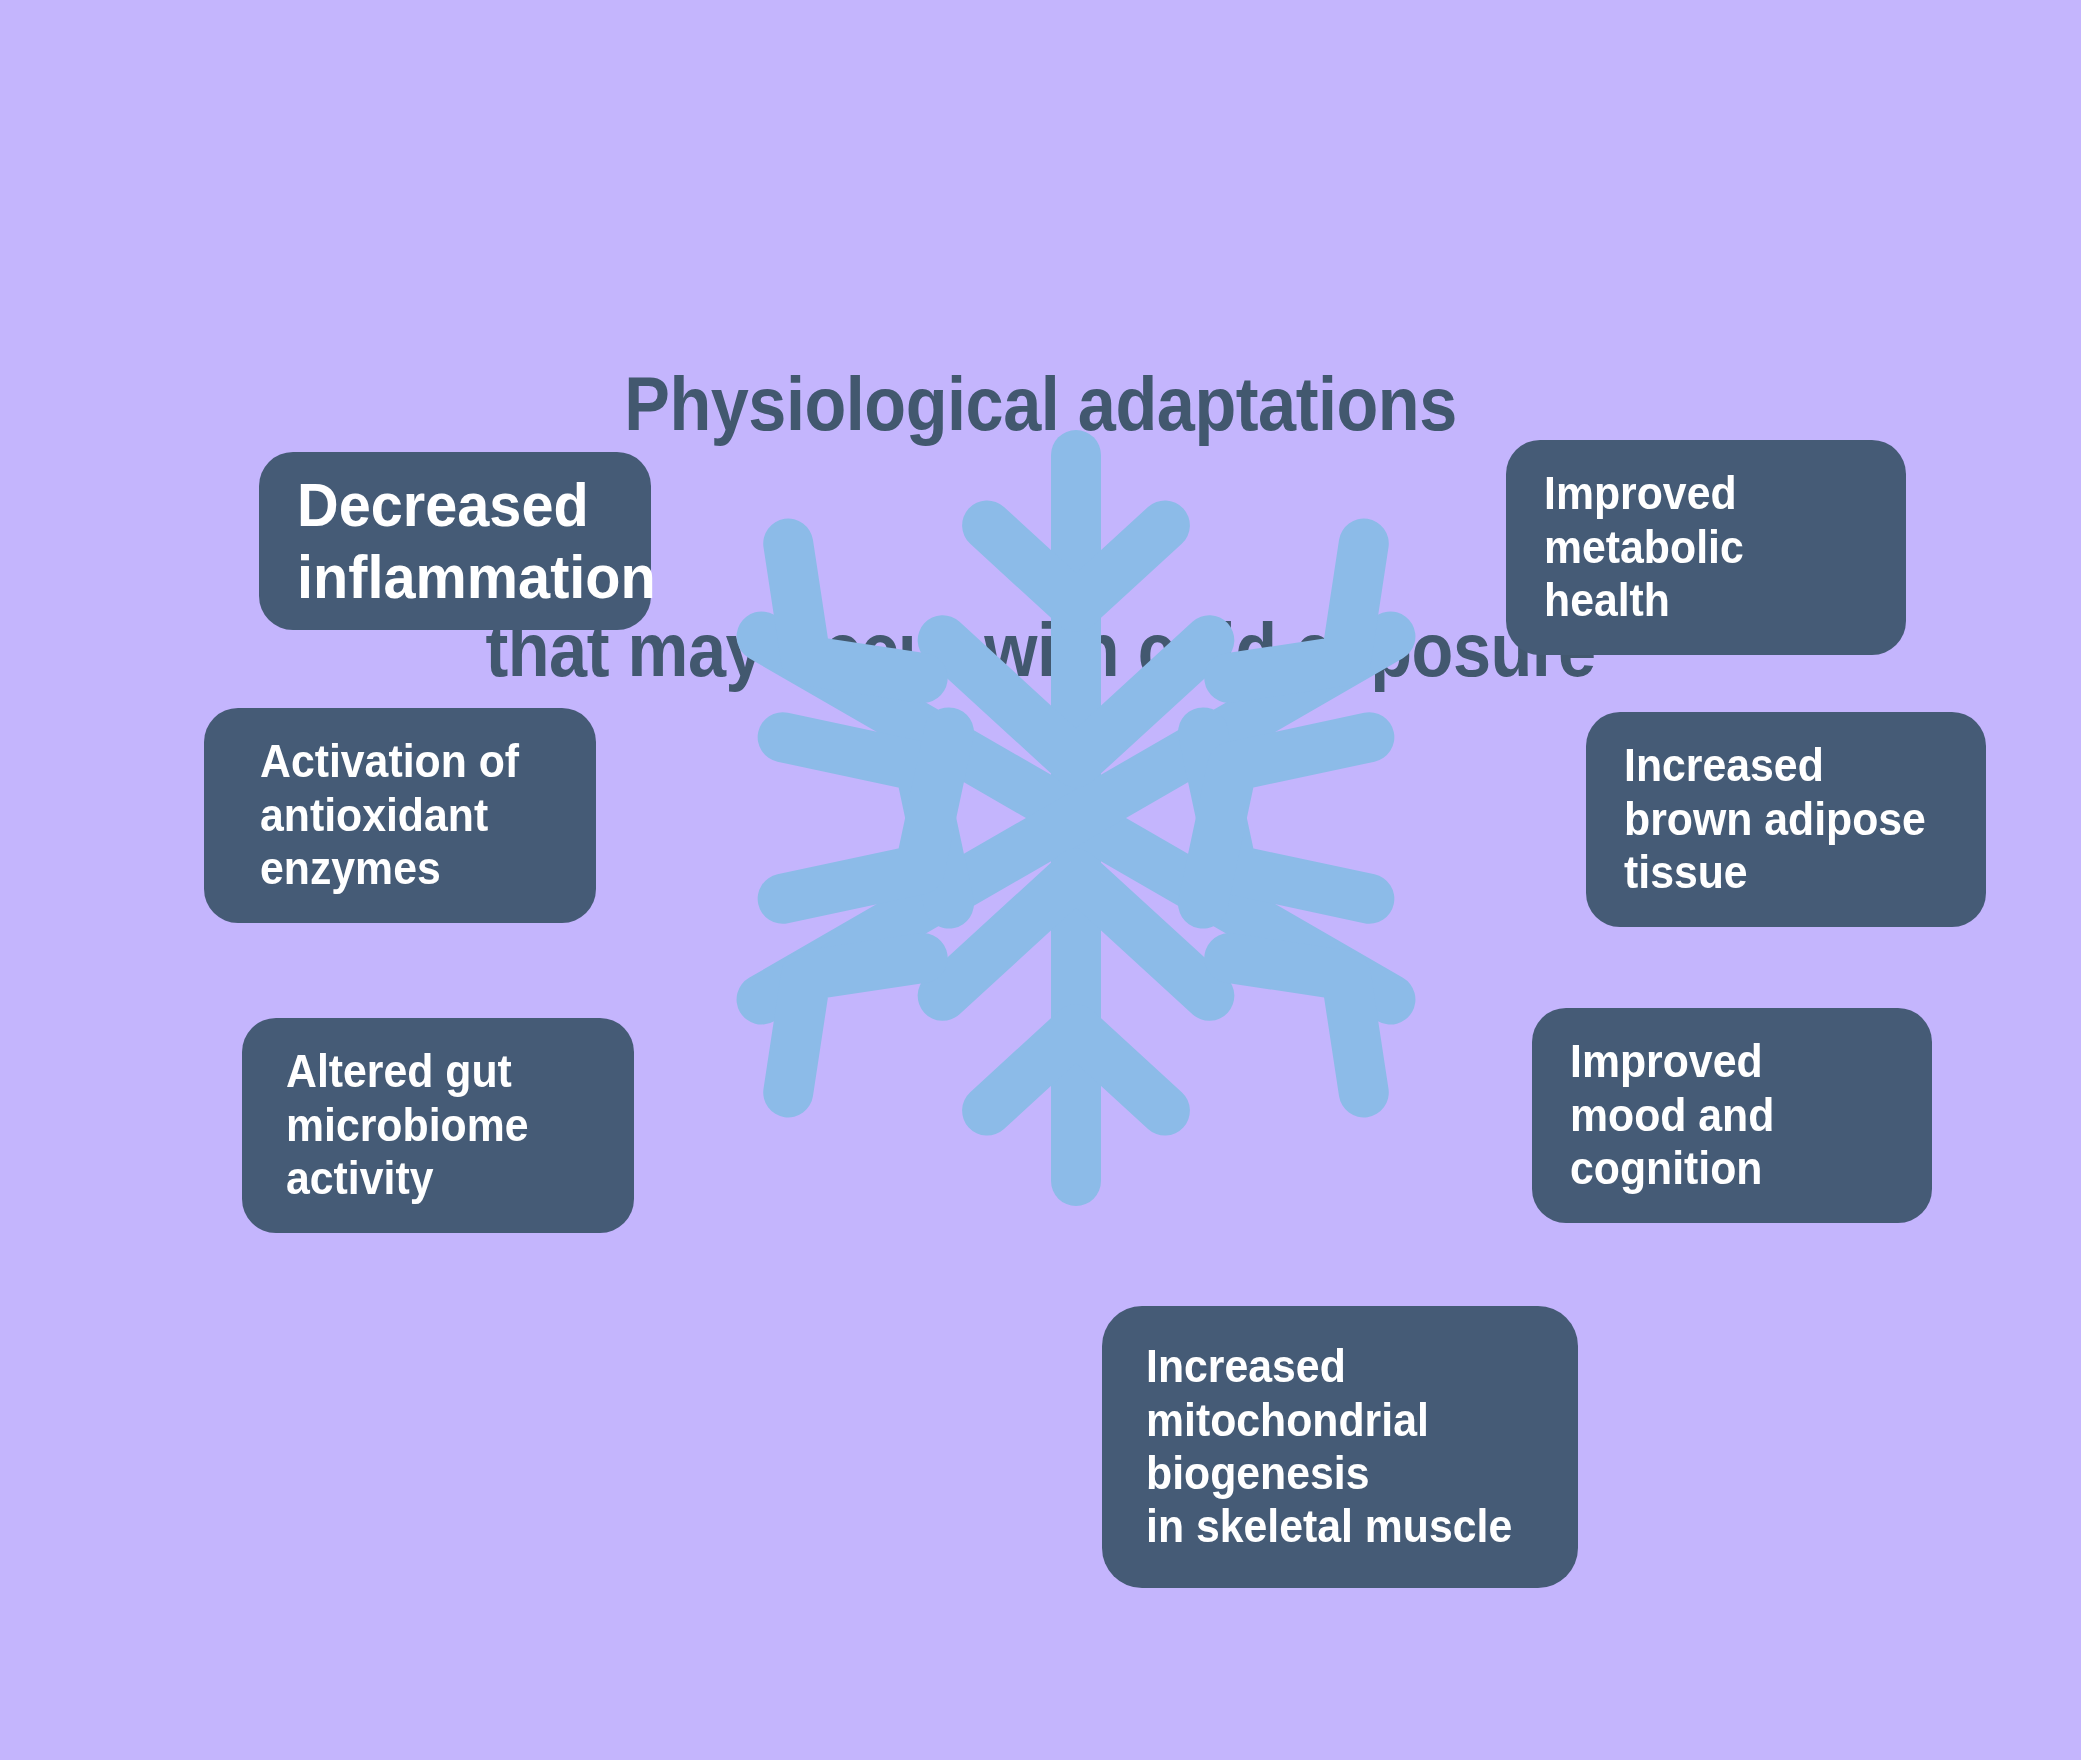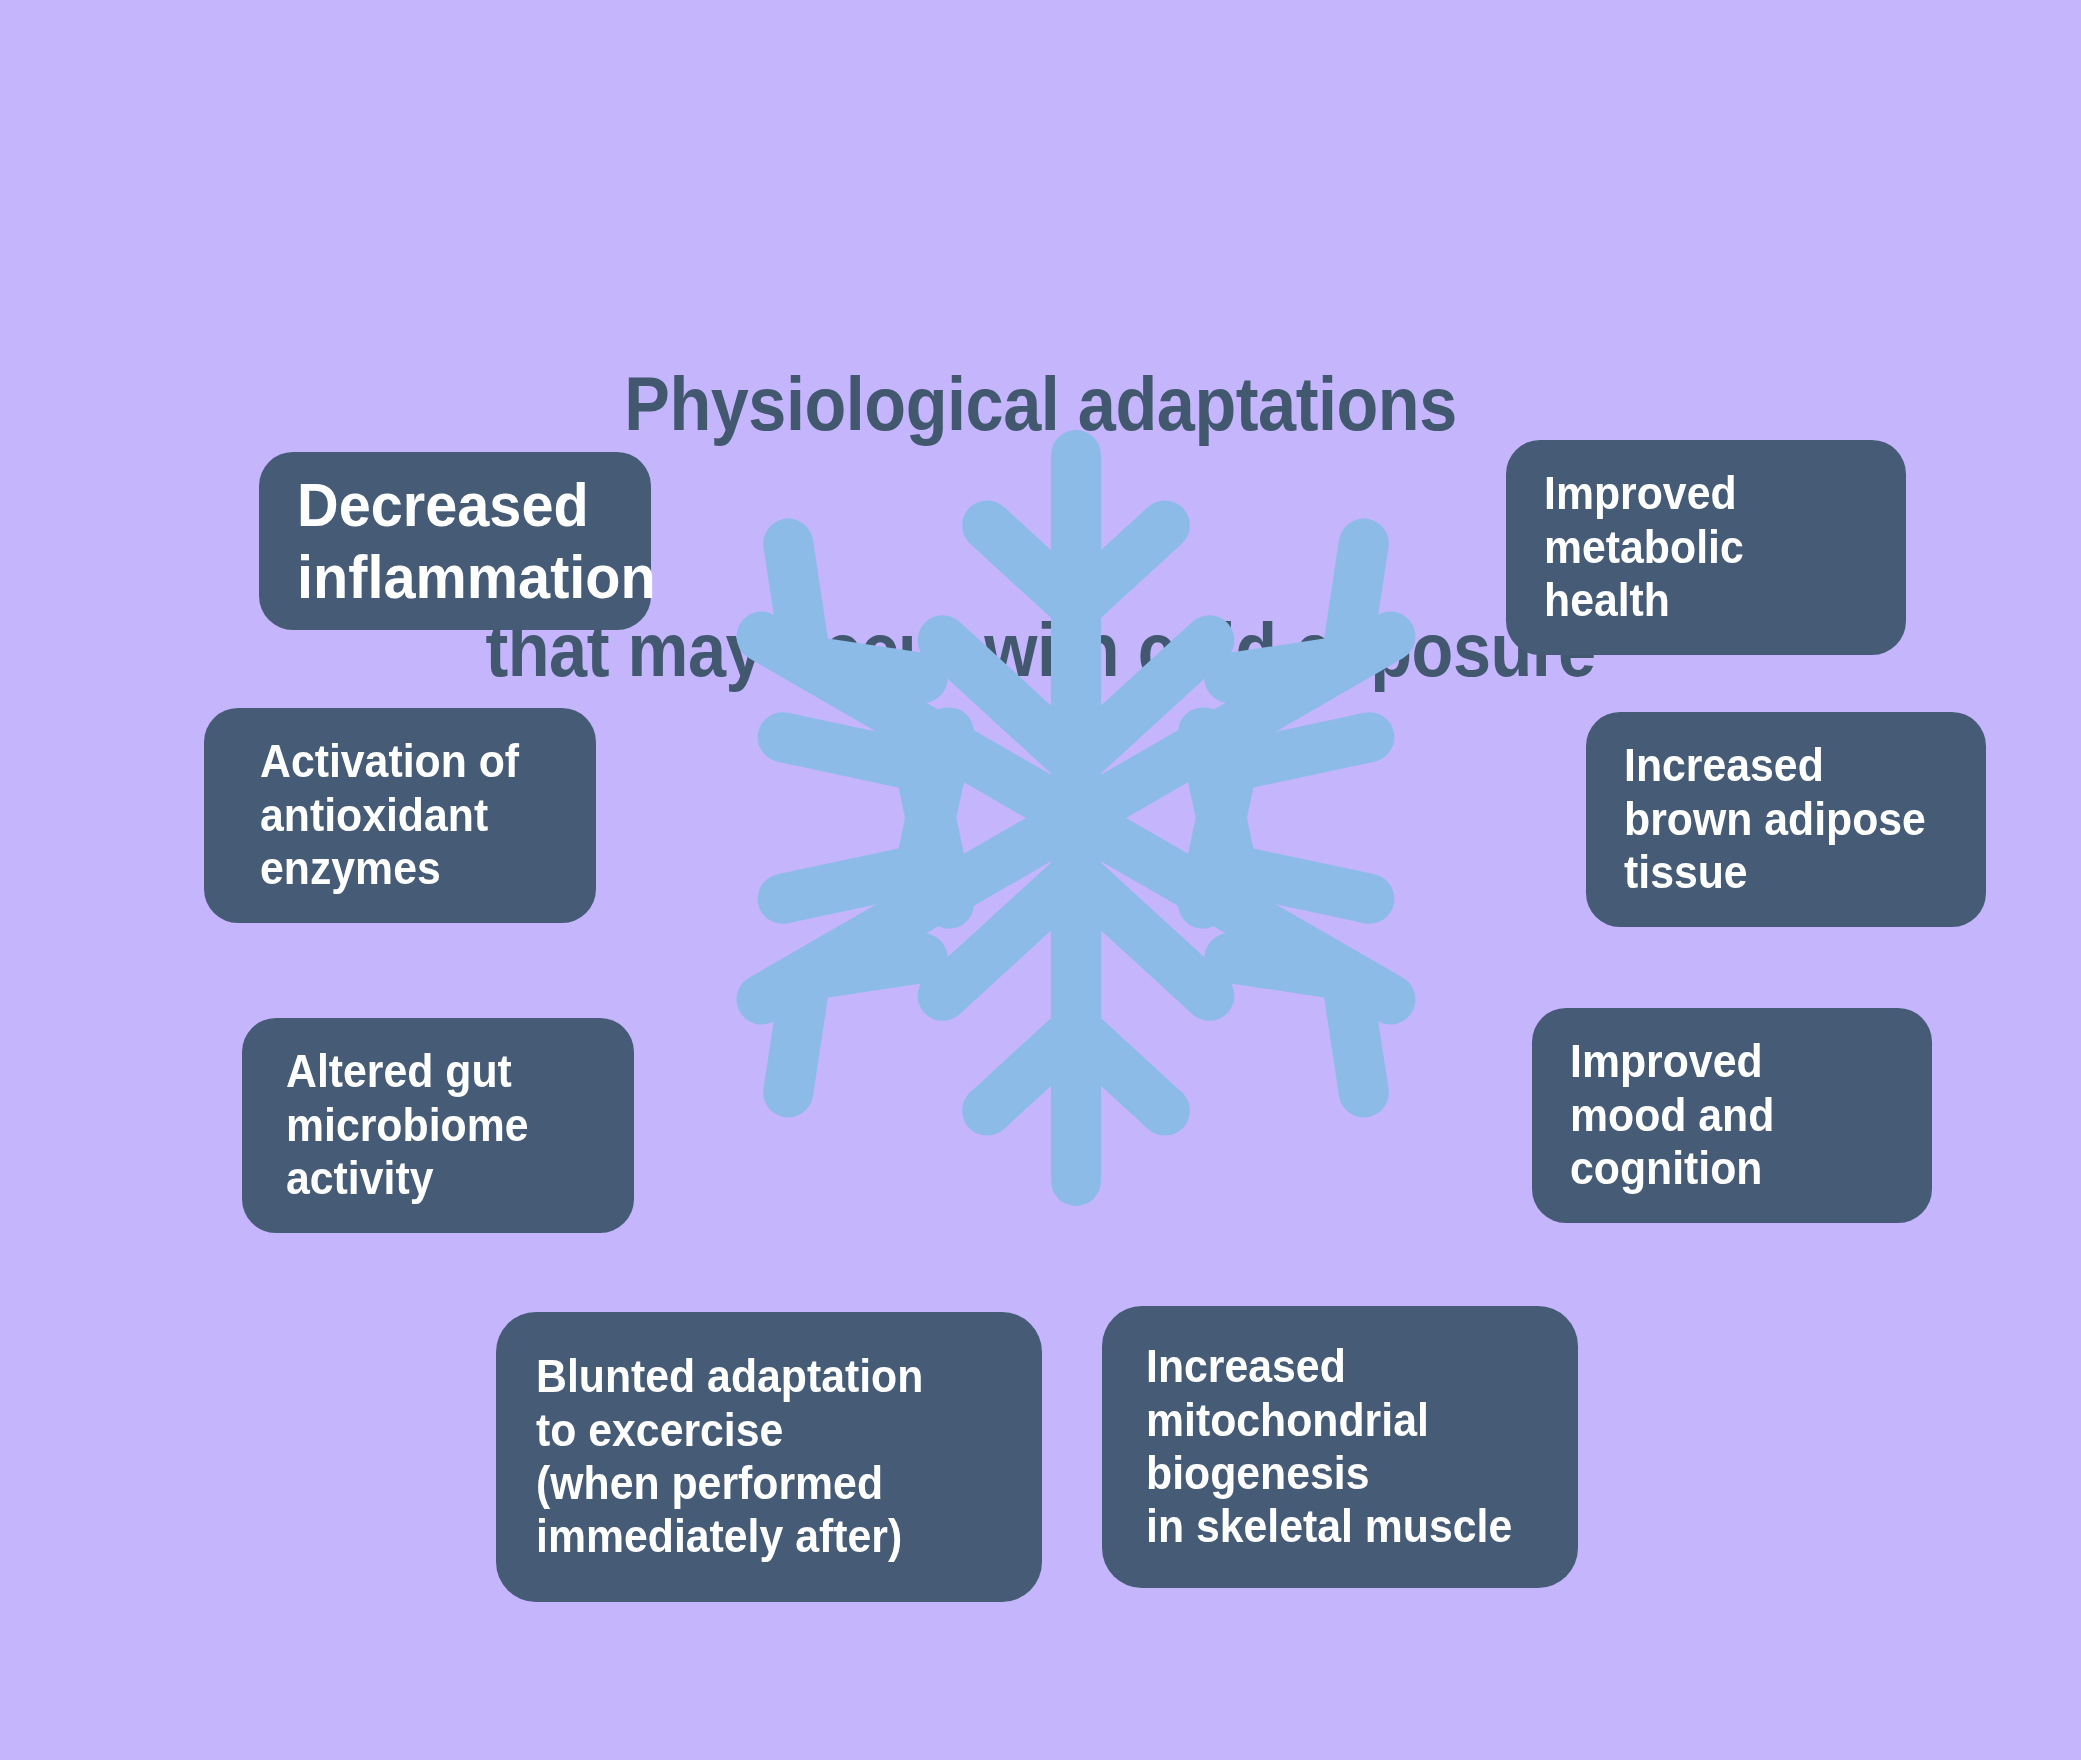--- a/index.html
+++ b/index.html
@@ -177,26 +177,20 @@
 brown adipose
 tissue</span>
   </div>
 
   <div class="box" id="box-mood-cognition">
     <span class="txt">Improved
 mood and
 cognition</span>
   </div>
 
-  <div class="box" id="box-blunted-adaptation">
-    <span class="txt">Blunted adaptation
-to excercise
-(when performed
-immediately after)</span>
-  </div>
 
   <div class="box" id="box-mitochondrial-biogenesis">
     <span class="txt">Increased
 mitochondrial
 biogenesis
 in skeletal muscle</span>
   </div>
 
 </div>
 

